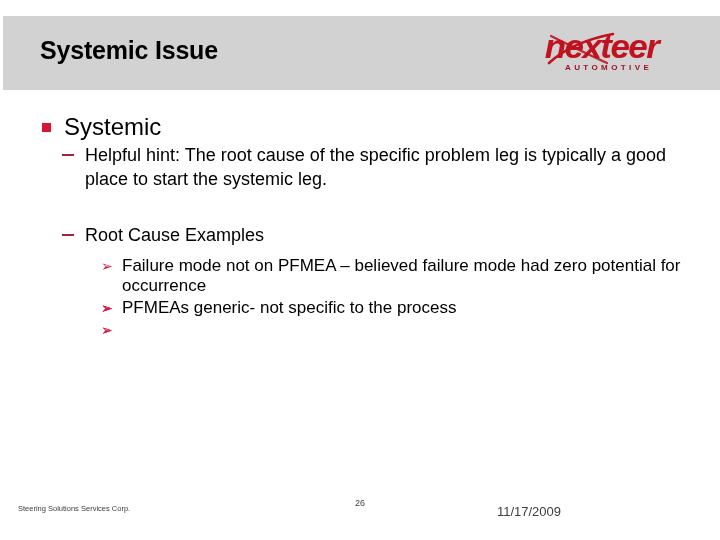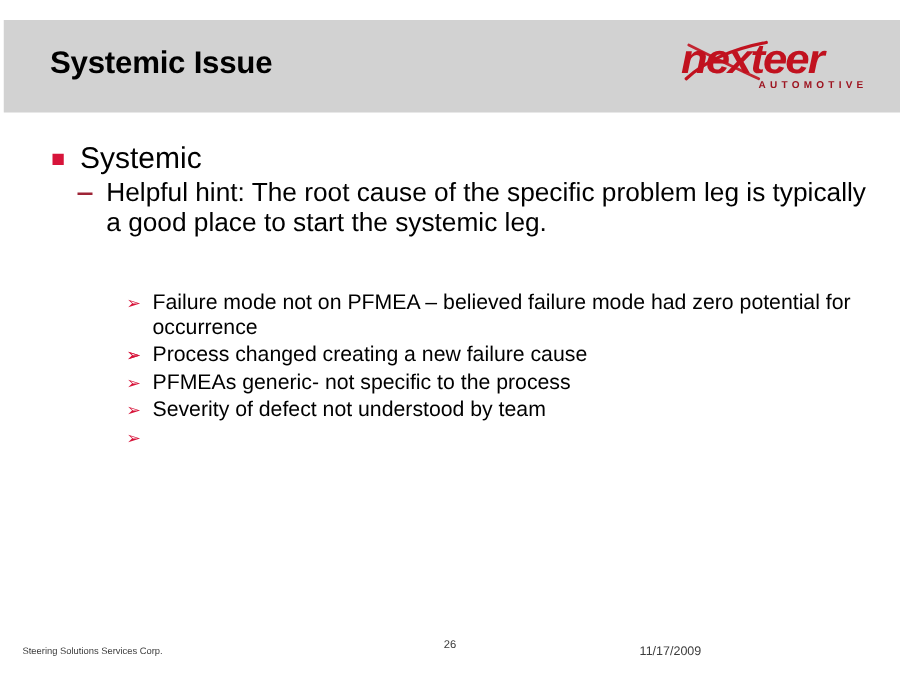--- a/index.html
+++ b/index.html
@@ -72,21 +72,21 @@
   }
   .logo-sub {
     position: absolute;
     left: 56px;
     top: 33px;
     width: 129px;
     font-size: 8px;
     font-weight: bold;
     letter-spacing: 3.4px;
     color: #9d1420;
-    text-align: right;
+    text-align: left;
   }
 
   
   .slide-body {
     position: absolute;
     left: 0;
     top: 112px;
     width: 720px;
   }
 
@@ -103,21 +103,21 @@
     top: 11px;
     width: 9px;
     height: 9px;
     background: #d7143a;
   }
 
   .lvl2 {
     position: relative;
     padding-left: 85px;
     padding-right: 21px;
-    font-size: 21px;
+    font-size: 18px;
     line-height: 24px;
   }
   .lvl2 .bullet-dash {
     position: absolute;
     left: 62px;
     top: 11px;
     width: 12px;
     height: 2px;
     background: #9e2436;
   }
@@ -139,21 +139,21 @@
     color: #d7143a;
   }
 
   .gap-block { height: 32px; }
   .gap-small { height: 7px; }
 
   
   .slide-footer {
     position: absolute;
     left: 0;
-    bottom: 0;
+    bottom: 12px;
     width: 579px;
     height: 34px;
   }
   .footer-left {
     position: absolute;
     left: 18px;
     top: 10px;
     font-size: 7.5px;
     color: #3d3d3d;
   }
@@ -163,21 +163,21 @@
     top: 4px;
     width: 720px;
     text-align: center;
     font-size: 9px;
     color: #3d3d3d;
   }
   .footer-right {
     position: absolute;
     right: 18px;
     top: 10px;
-    font-size: 10px;
+    font-size: 13px;
     color: #3d3d3d;
   }
 </style>
 </head>
 <body>
 
 <div class="slide-header">
   <div class="slide-title">Systemic Issue</div>
 
   <div class="logo">
@@ -197,41 +197,43 @@
     <span>Systemic</span>
   </div>
 
   <div class="lvl2">
     <span class="bullet-dash"></span>
     <span>Helpful hint:  The root cause of the specific problem leg is typically a good place to start the systemic leg.</span>
   </div>
 
   <div class="gap-block"></div>
 
+  <div class="lvl2">
+    <span class="bullet-dash"></span>
+    <span>Root Cause Examples</span>
+  </div>
 
   <div class="gap-small"></div>
 
   <div class="lvl3">
     <span class="bullet-arrow">➢</span>
     <span>Failure mode not on PFMEA – believed failure mode had zero potential for occurrence</span>
   </div>
   <div class="lvl3">
     <span class="bullet-arrow">➢</span>
   </div>
   <div class="lvl3">
     <span class="bullet-arrow">➢</span>
-    <span>Process changed creating a new failure cause</span>
   </div>
   <div class="lvl3">
     <span class="bullet-arrow">➢</span>
     <span>PFMEAs generic- not specific to the process</span>
   </div>
   <div class="lvl3">
     <span class="bullet-arrow">➢</span>
-    <span>Severity of defect not understood by team</span>
   </div>
   <div class="lvl3">
     <span class="bullet-arrow">➢</span>
   </div>
 
 </div>
 
 <div class="slide-footer">
   <div class="footer-left">Steering Solutions Services Corp.</div>
   <div class="footer-center">26</div>

